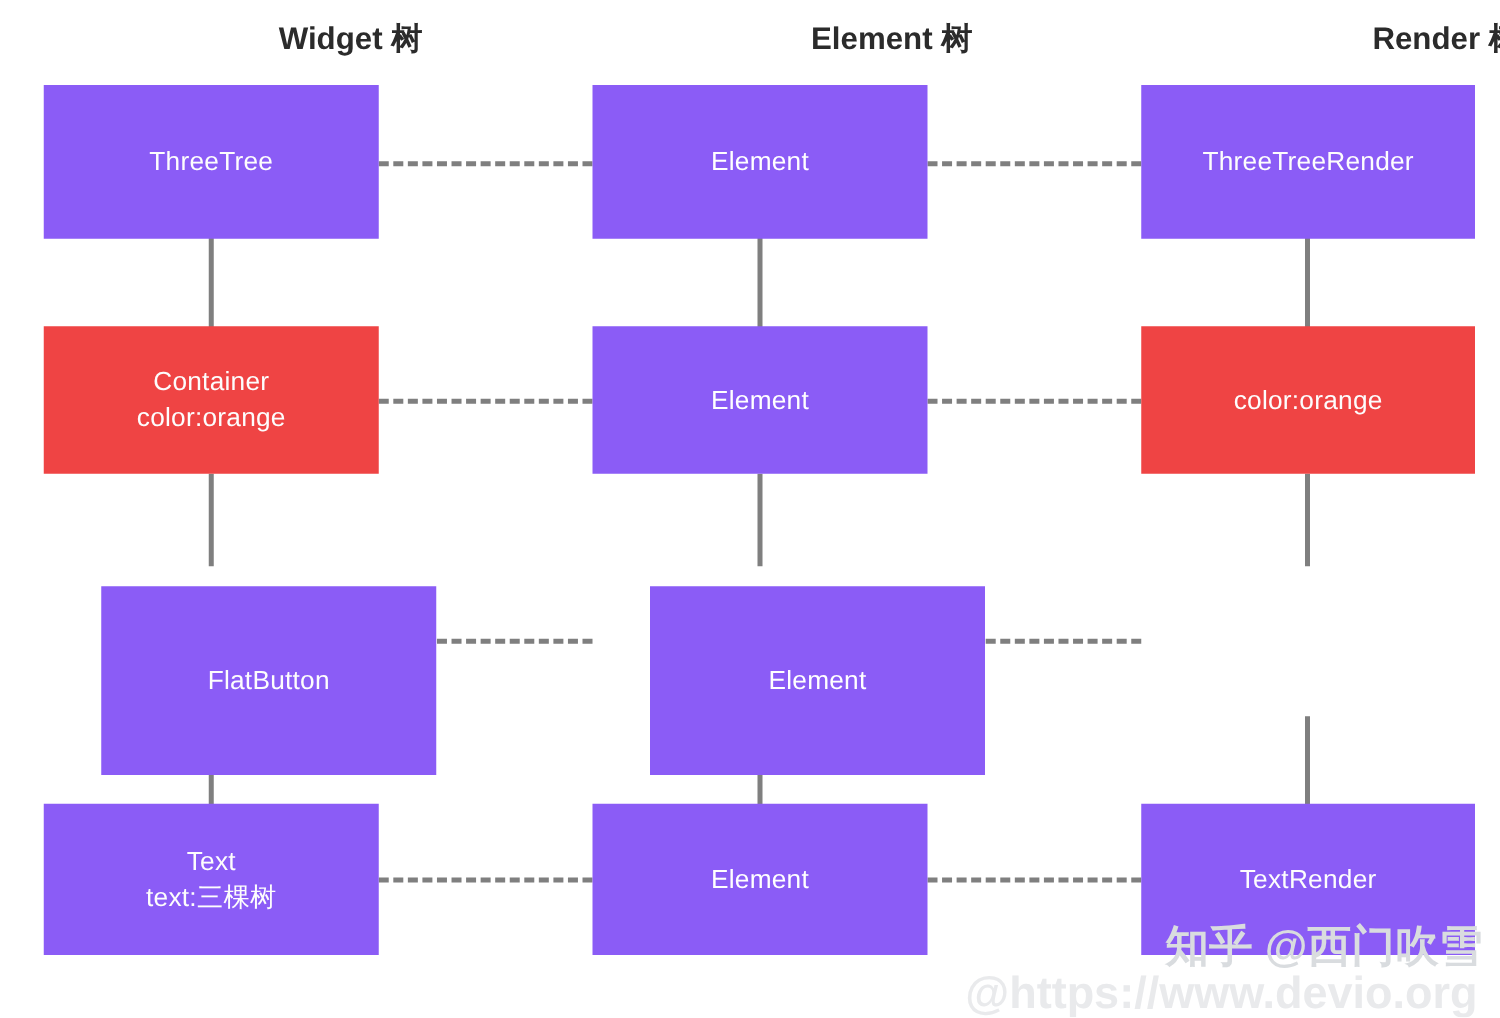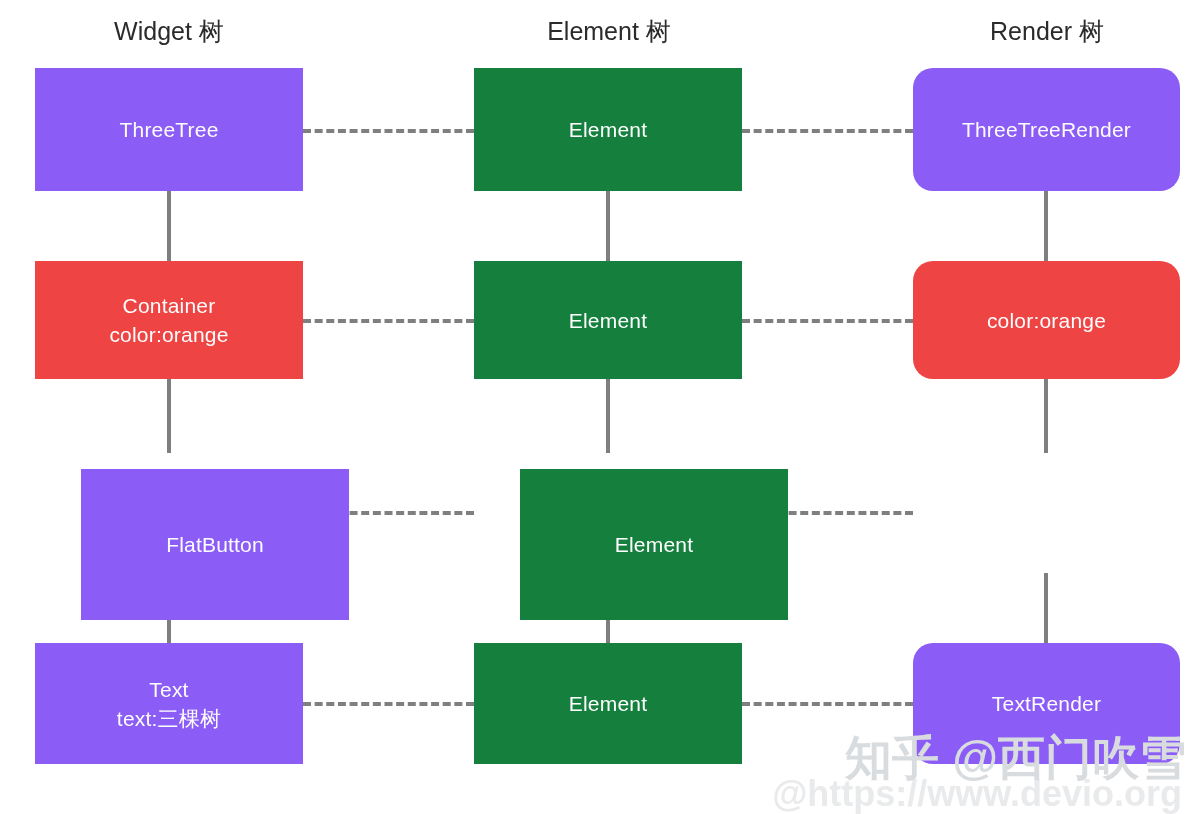--- a/index.html
+++ b/index.html
@@ -16,25 +16,25 @@
     width: 1200px;
     height: 814px;
     background: #ffffff;
     overflow: hidden;
   }
 
   
   .col-title {
     position: absolute;
     top: 14px;
-    text-align: center;
+    text-align: right;
     font-size: 25px;
     line-height: 34px;
     color: #2b2b2b;
-    font-weight: 400;
+    font-weight: 700;
     white-space: nowrap;
   }
   .col-title.c1 { left: 0px;   width: 338px; }
   .col-title.c2 { left: 440px; width: 338px; }
   .col-title.c3 { left: 878px; width: 338px; }
 
   
   .node {
     position: absolute;
     box-sizing: border-box;
@@ -44,28 +44,28 @@
     justify-content: center;
     text-align: center;
     color: #ffffff;
     font-size: 21px;
     line-height: 29px;
     letter-spacing: 0.2px;
     z-index: 3;
   }
   .node .line2 { display: block; }
   .node.grey   { background: #8b5cf6; }
-  .node.dark   { background: #15803d; }
+  .node.dark   { background: #8b5cf6; }
   .node.orange { background: #ef4444; }
   .node.orange, .node.grey { color: #fdfdfd; }
 
   
   .col-a { left: 35px;  width: 268px; }
   .col-b { left: 474px; width: 268px; }
-  .col-c { left: 913px; width: 267px; border-radius: 20px; }
+  .col-c { left: 913px; width: 267px; }
 
   
   .row-1 { top: 68px;  height: 123px; }
   .row-2 { top: 261px; height: 118px; }
   .row-3 { top: 469px; height: 151px; margin-left: 46px; }
   .row-4 { top: 643px; height: 121px; }
 
   
   .v-connector {
     position: absolute;
@@ -86,21 +86,21 @@
   .watermark {
     position: absolute;
     white-space: nowrap;
     font-weight: bold;
     pointer-events: none;
     user-select: none;
   }
   .watermark.zhihu {
     right: 14px;
     top: 737px;
-    font-size: 47px;
+    font-size: 35px;
     line-height: 42px;
     color: #d9dcdf;
     z-index: 5;
   }
   .watermark.devio {
     right: 18px;
     top: 772px;
     font-size: 36px;
     line-height: 44px;
     color: #e9eaec;

